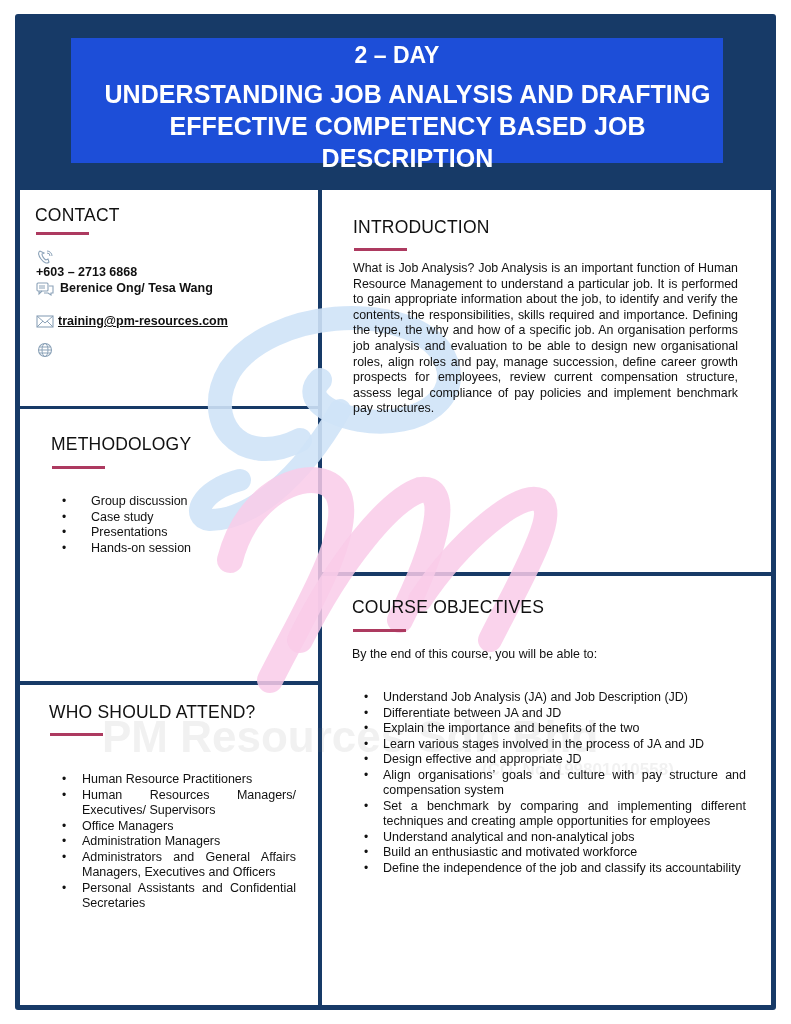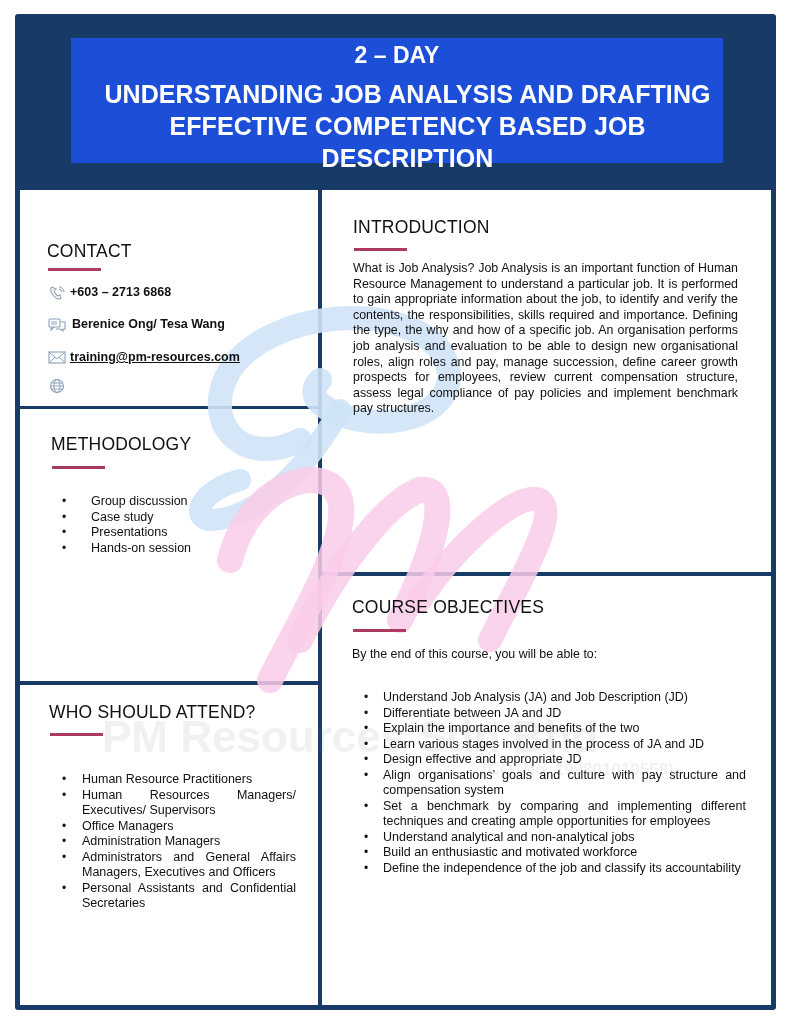--- a/index.html
+++ b/index.html
@@ -93,25 +93,25 @@
 
     <path d="M230 560 C 250 480, 330 460, 340 500 C 350 540, 300 620, 270 680" stroke="#f9cbe9" stroke-width="26" opacity="0.85"></path>
     <path d="M300 640 C 340 560, 390 500, 420 490 C 450 485, 440 540, 400 620" stroke="#f9cbe9" stroke-width="26" opacity="0.85"></path>
     <path d="M420 600 C 460 540, 520 490, 540 500 C 560 515, 520 580, 490 640" stroke="#f9cbe9" stroke-width="24" opacity="0.85"></path>
   </g>
 </svg>
 
 <div class="wm-text" style="left:102px; top:712px; font-size:44px;">PM Resources Sdn Bhd</div>
 <div class="wm-text" style="left:482px; top:760px; font-size:17px;">(CO. No. 199801010558)</div>
 
-<div class="panel" style="left:16px; top:190px; width:298px; height:216px; background:transparent;margin-top:36px;">
+<div class="panel" style="left:4px; top:190px; width:298px; height:216px; background:transparent;">
   <h2 class="sec" style="left:31px; top:15px;">CONTACT</h2>
   <div class="rule" style="left:32px; top:42px;"></div>
 
-  <div class="contact-row" style="top:59px;">
+  <div class="contact-row" style="top:59px;flex-direction:column;">
     <svg class="ic" viewBox="0 0 18 16">
         <path d="M4 2 C2 3,2 6,5 10 C8 14,11 15,13 13 L12 10 L10 11 C8 10,6 7,6 5 L8 4 Z" fill="none" stroke="#8ba2b8" stroke-width="1.1"></path>
         <path d="M11 2 A5 5 0 0 1 16 7 M11 4 A3 3 0 0 1 14 7" fill="none" stroke="#8ba2b8" stroke-width="1"></path>
       </svg>
     <span>+603 – 2713 6868</span>
   </div>
 
   <div class="contact-row" style="top:91px;">
     <svg class="ic" viewBox="0 0 18 16">
         <rect x="1" y="2" width="11" height="8" rx="1" fill="none" stroke="#8ba2b8" stroke-width="1.1"></rect>

